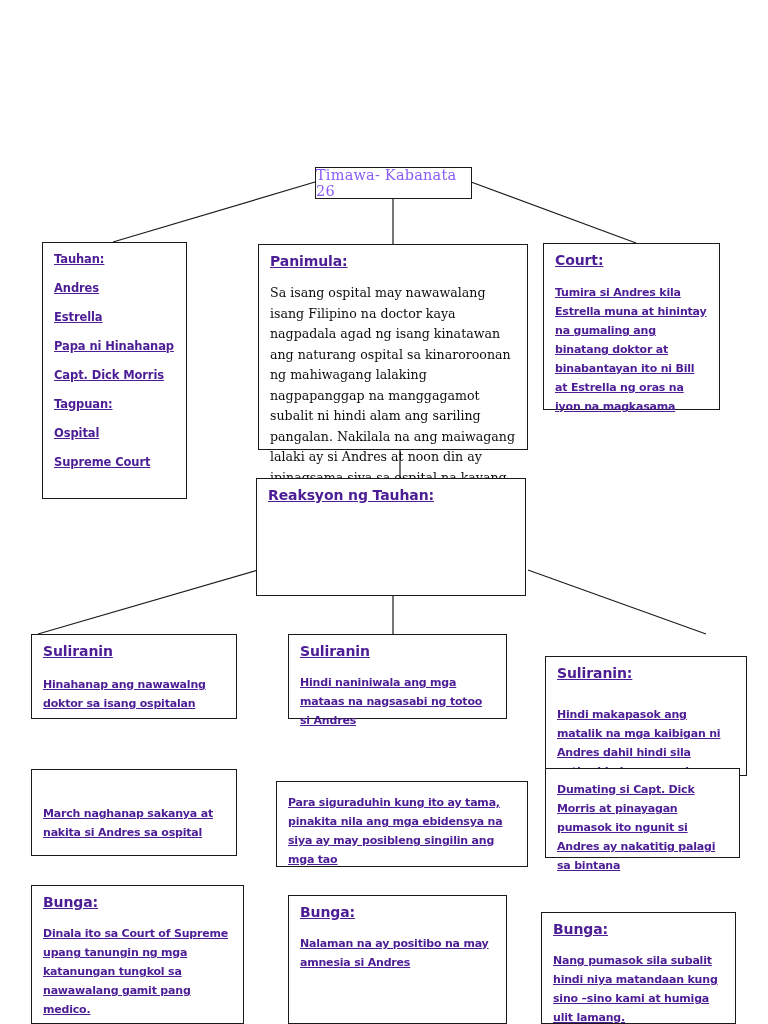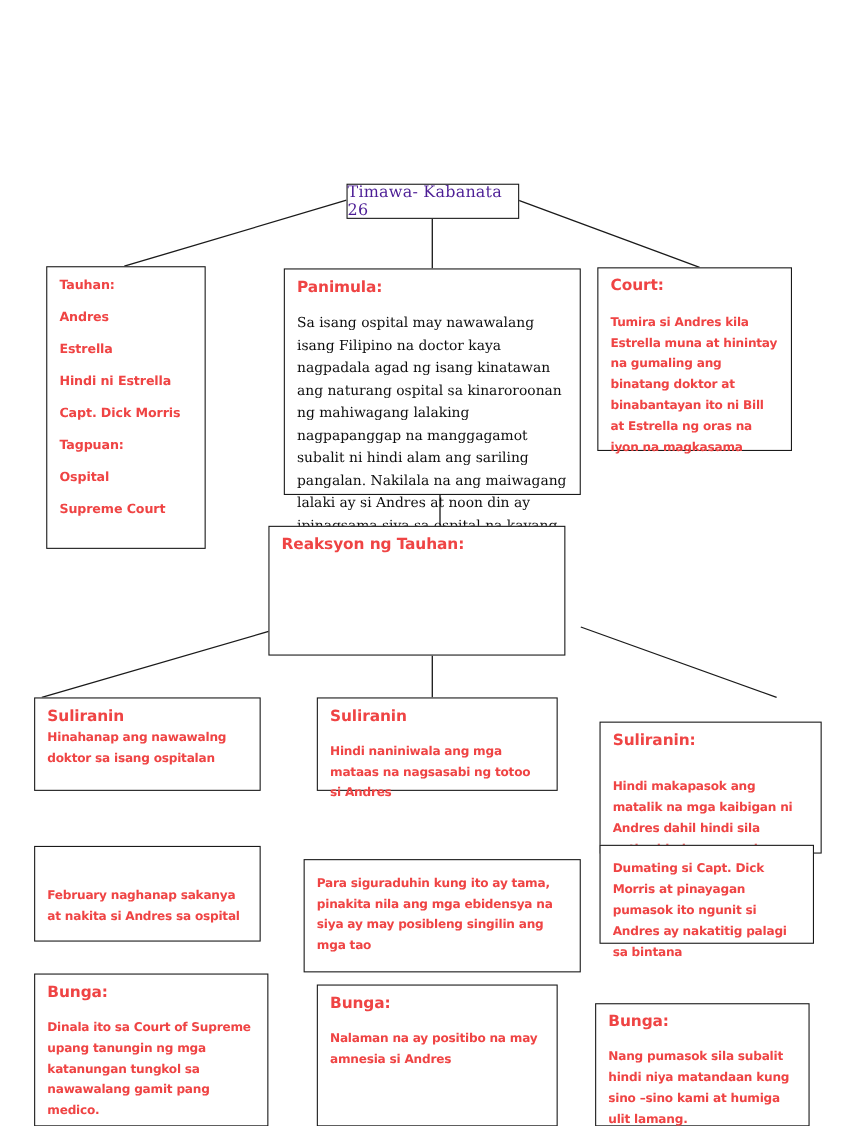--- a/index.html
+++ b/index.html
@@ -29,36 +29,37 @@
   }
   .box {
     position: absolute;
     box-sizing: border-box;
     border: 1px solid #1a1a1a;
     background: #ffffff;
   }
   .sans {
     font-family: "DejaVu Sans", sans-serif;
     font-weight: bold;
-    color: #ef4444;
+    color: #4c1d95;
+    text-decoration: underline;
   }
   .serif {
     font-family: "DejaVu Serif", serif;
     font-weight: normal;
     color: #0d0d0d;
   }
   .title-box {
     display: flex;
     align-items: center;
     justify-content: center;
   }
   .title-text {
     font-family: "DejaVu Serif", serif;
     font-size: 14.5px;
-    color: #4c1d95;
+    color: #8b5cf6;
     letter-spacing: 0.2px;
   }
   .hdr {
     font-size: 14px;
     line-height: 15px;
     letter-spacing: -0.1px;
   }
   .body-sans {
     font-size: 11px;
     line-height: 19px;
@@ -100,61 +101,61 @@
   </svg>
 
   <div class="box title-box" style="left:315px; top:167px; width:157px; height:32px;">
     <span class="title-text">Timawa- Kabanata 26</span>
   </div>
 
   <div class="box pad list-sans sans" style="left:42px; top:242px; width:145px; height:257px; padding-top:10px;">
     <p>Tauhan:</p>
     <p>Andres</p>
     <p>Estrella</p>
-    <p>Hindi ni Estrella</p>
+    <p>Papa ni Hinahanap</p>
     <p>Capt. Dick Morris</p>
     <p>Tagpuan:</p>
     <p>Ospital</p>
     <p>Supreme Court</p>
   </div>
 
   <div class="box pad" style="left:258px; top:244px; width:270px; height:206px;">
     <div class="sans hdr">Panimula:</div>
     <div class="serif body-serif" style="margin-top:14px;">Sa isang ospital may nawawalang isang Filipino na doctor kaya nagpadala agad ng isang kinatawan ang naturang ospital sa kinaroroonan ng mahiwagang lalaking nagpapanggap na manggagamot subalit ni hindi alam ang sariling pangalan. Nakilala na ang maiwagang lalaki ay si Andres at noon din ay ipinagsama siya sa ospital na kayang dating himpilan.</div>
   </div>
 
   <div class="box pad" style="left:543px; top:243px; width:177px; height:167px;">
     <div class="sans hdr">Court:</div>
     <div class="sans body-sans" style="margin-top:15px;">Tumira si Andres kila Estrella muna at hinintay na gumaling ang binatang doktor at binabantayan ito ni Bill at Estrella ng oras na iyon na magkasama</div>
   </div>
 
-  <div class="box pad" style="left:244px; top:478px; width:270px; height:118px;">
+  <div class="box pad" style="left:256px; top:478px; width:270px; height:118px;">
     <div class="sans hdr">Reaksyon ng Tauhan:</div>
   </div>
 
   <div class="box pad" style="left:31px; top:634px; width:206px; height:85px;">
     <div class="sans hdr">Suliranin</div>
-    <div class="sans body-sans" style="margin-top:2px;">Hinahanap ang nawawalng doktor sa isang ospitalan</div>
+    <div class="sans body-sans" style="margin-top:16px;">Hinahanap ang nawawalng doktor sa isang ospitalan</div>
   </div>
 
   <div class="box pad" style="left:288px; top:634px; width:219px; height:85px;">
     <div class="sans hdr">Suliranin</div>
     <div class="sans body-sans" style="margin-top:14px;">Hindi naniniwala ang mga mataas na nagsasabi ng totoo si Andres</div>
   </div>
 
   <div class="box pad" style="left:545px; top:656px; width:202px; height:120px;">
     <div class="sans hdr">Suliranin:</div>
     <div class="sans body-sans" style="margin-top:24px;">Hindi makapasok ang matalik na mga kaibigan ni Andres dahil hindi sila authoridad mag pasok ng ibang tao.</div>
   </div>
 
   <div class="box pad" style="left:31px; top:769px; width:206px; height:87px;">
-    <div class="sans body-sans" style="margin-top:25px;">February naghanap sakanya at nakita si Andres sa ospital</div>
+    <div class="sans body-sans" style="margin-top:25px;">March naghanap sakanya at nakita si Andres sa ospital</div>
   </div>
 
-  <div class="box pad" style="left:276px; top:781px; width:252px; height:103px;">
+  <div class="box pad" style="left:276px; top:781px; width:252px; height:86px;">
     <div class="sans body-sans" style="margin-top:2px;">Para siguraduhin kung ito ay tama, pinakita nila ang mga ebidensya na siya ay may posibleng singilin ang mga tao</div>
   </div>
 
   <div class="box pad" style="left:545px; top:768px; width:195px; height:90px;">
     <div class="sans body-sans" style="margin-top:2px;">Dumating si Capt. Dick Morris at pinayagan pumasok ito ngunit si Andres ay nakatitig palagi sa bintana</div>
   </div>
 
   <div class="box pad" style="left:31px; top:885px; width:213px; height:139px;">
     <div class="sans hdr">Bunga:</div>
     <div class="sans body-sans" style="margin-top:14px;">Dinala ito sa Court of Supreme upang tanungin ng mga katanungan tungkol sa nawawalang gamit pang medico.</div>

